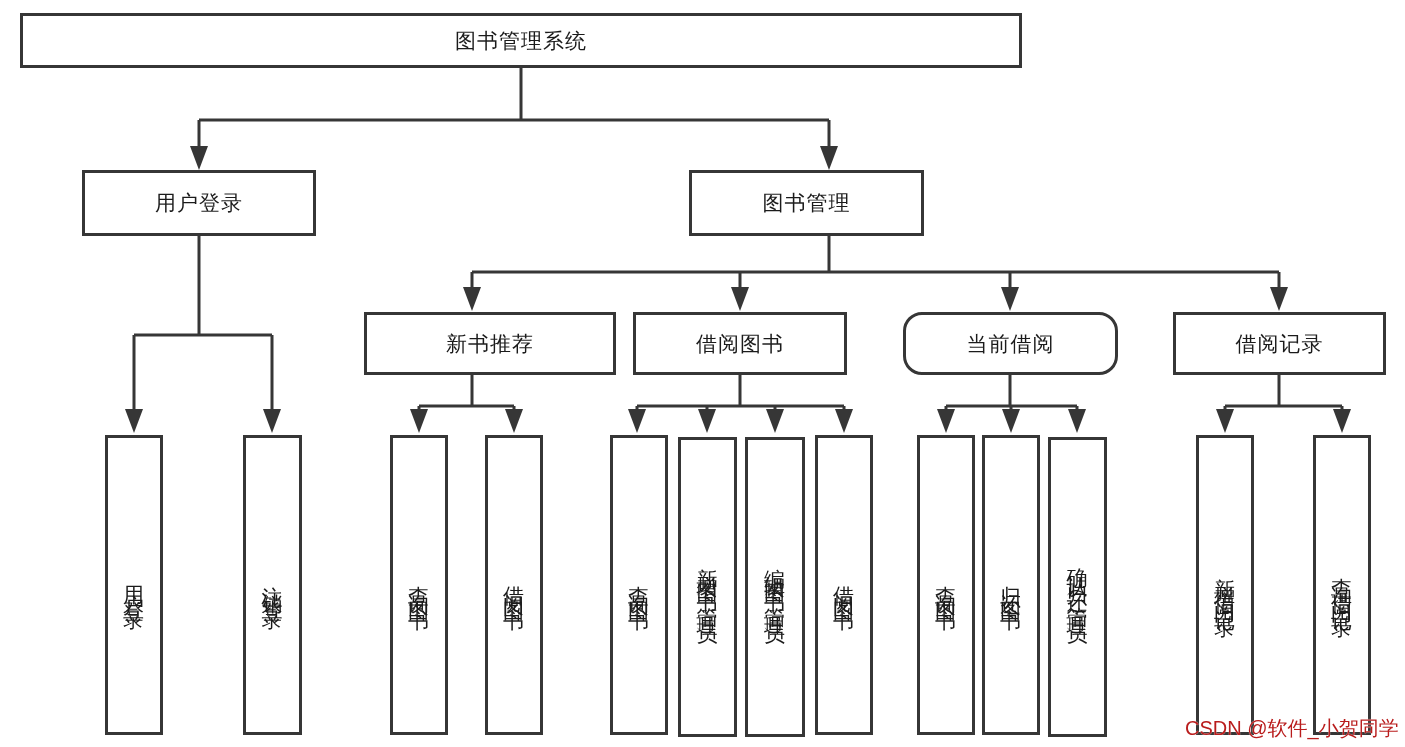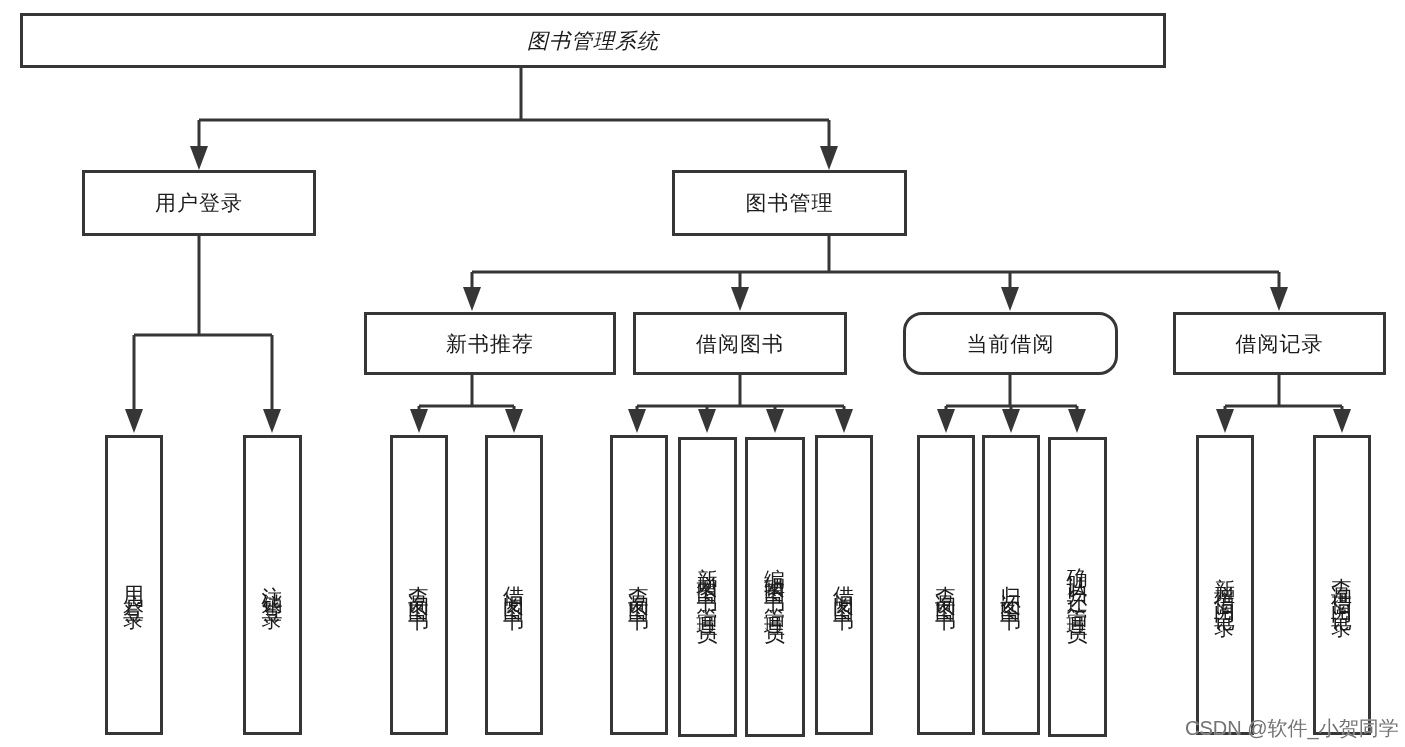--- a/index.html
+++ b/index.html
@@ -34,21 +34,21 @@
     font-size: 21px;
     letter-spacing: 8px;
     line-height: 1;
   }
   .watermark {
     position: absolute;
     left: 1185px;
     top: 715px;
     width: 215px;
     font-size: 20px;
-    color: #737373;
+    color: #b91c1c;
     white-space: nowrap;
     text-shadow: 0 0 1px #ffffff;
   }
 </style>
 </head>
 <body>
 
 <div class="canvas">
 
   <svg class="connectors" viewBox="0 0 1405 747" xmlns="http://www.w3.org/2000/svg">
@@ -91,24 +91,24 @@
 
       <polygon points="937,409 955,409 946,433"></polygon>
       <polygon points="1002,409 1020,409 1011,433"></polygon>
       <polygon points="1068,409 1086,409 1077,433"></polygon>
 
       <polygon points="1216,409 1234,409 1225,433"></polygon>
       <polygon points="1333,409 1351,409 1342,433"></polygon>
     </g>
   </svg>
 
-  <div class="node h-node" style="left:20px; top:13px; width:1146px; height:55px;font-style:italic;">图书管理系统</div>
+  <div class="node h-node" style="left:20px; top:13px; width:1002px; height:55px;">图书管理系统</div>
 
   <div class="node h-node" style="left:82px; top:170px; width:234px; height:66px;">用户登录</div>
-  <div class="node h-node" style="left:672px; top:170px; width:235px; height:66px;">图书管理</div>
+  <div class="node h-node" style="left:689px; top:170px; width:235px; height:66px;">图书管理</div>
 
   <div class="node h-node" style="left:364px; top:312px; width:252px; height:63px;">新书推荐</div>
   <div class="node h-node" style="left:633px; top:312px; width:214px; height:63px;">借阅图书</div>
   <div class="node h-node" style="left:903px; top:312px; width:215px; height:63px;border-radius:19px;">当前借阅</div>
   <div class="node h-node" style="left:1173px; top:312px; width:213px; height:63px;">借阅记录</div>
 
   <div class="node leaf" style="left:105px; top:435px; width:58px; height:300px;">用户登录</div>
   <div class="node leaf" style="left:243px; top:435px; width:59px; height:300px;">注销登录</div>
 
   <div class="node leaf" style="left:390px; top:435px; width:58px; height:300px;">查询图书</div>

